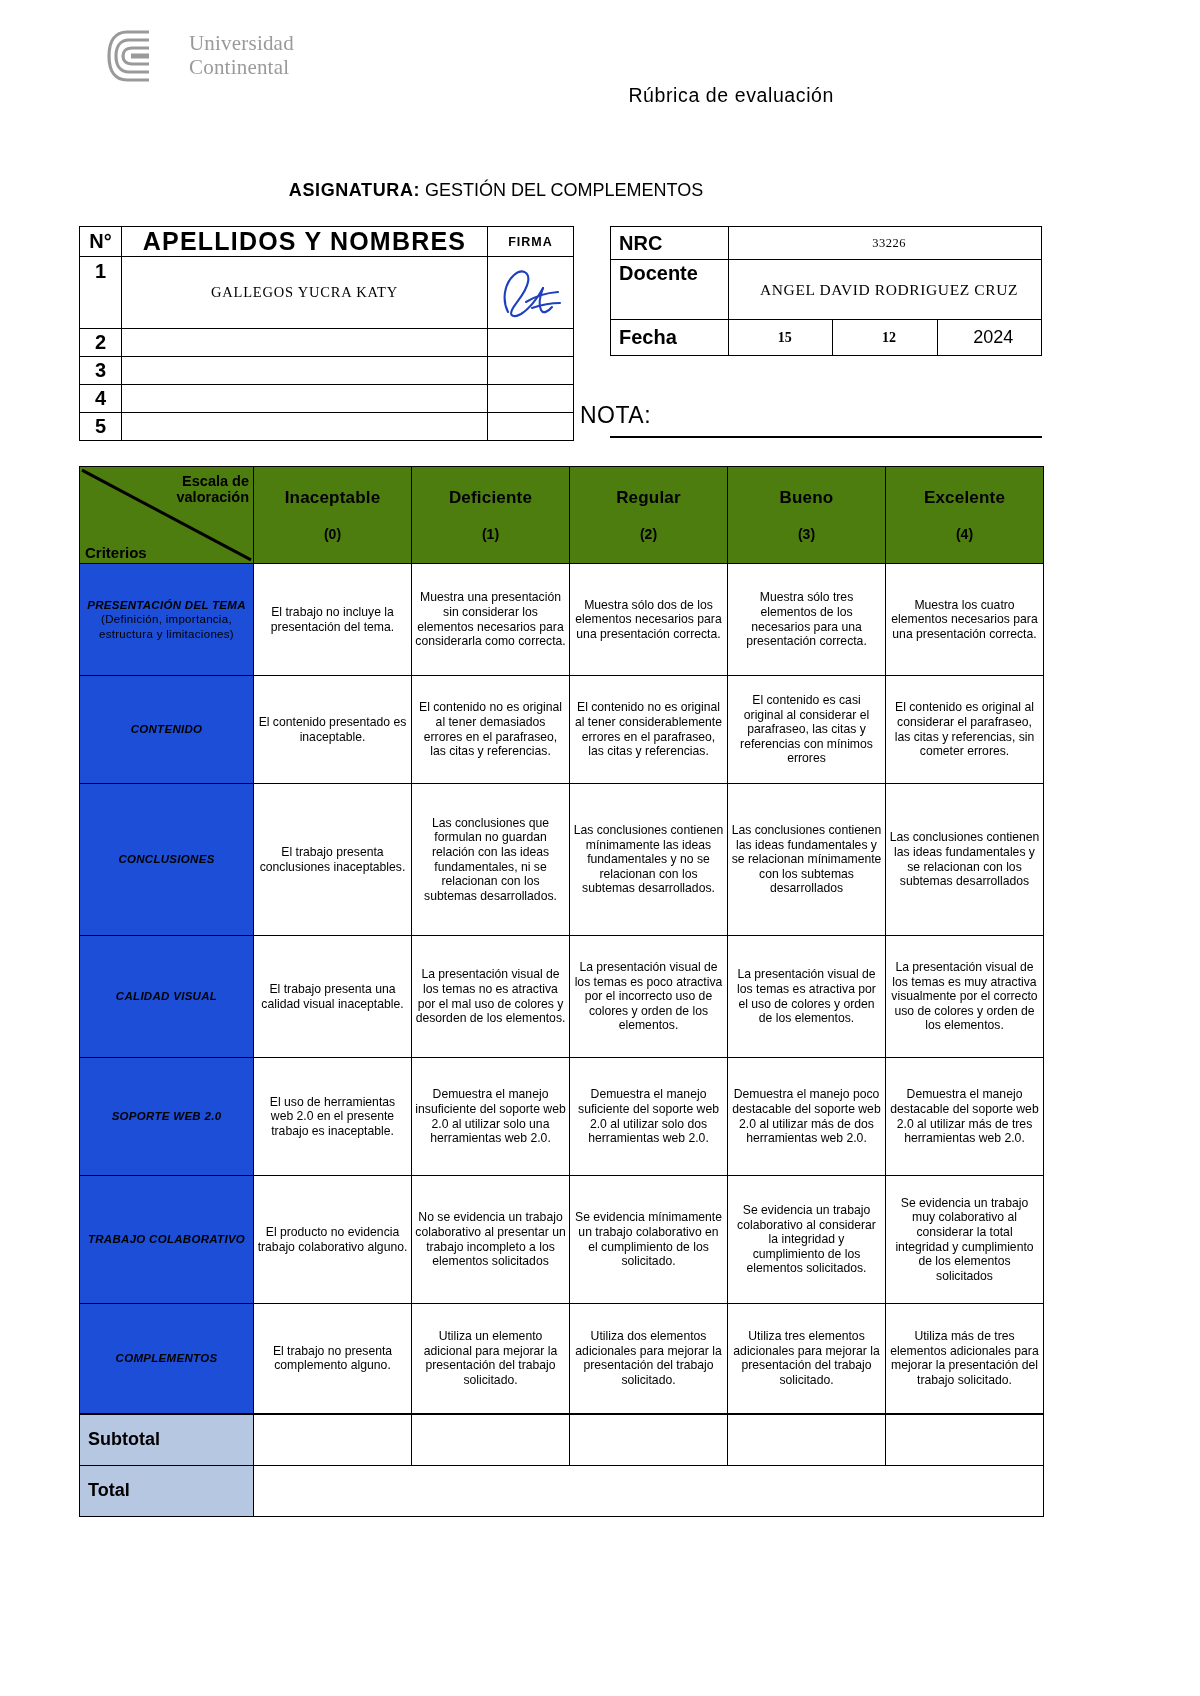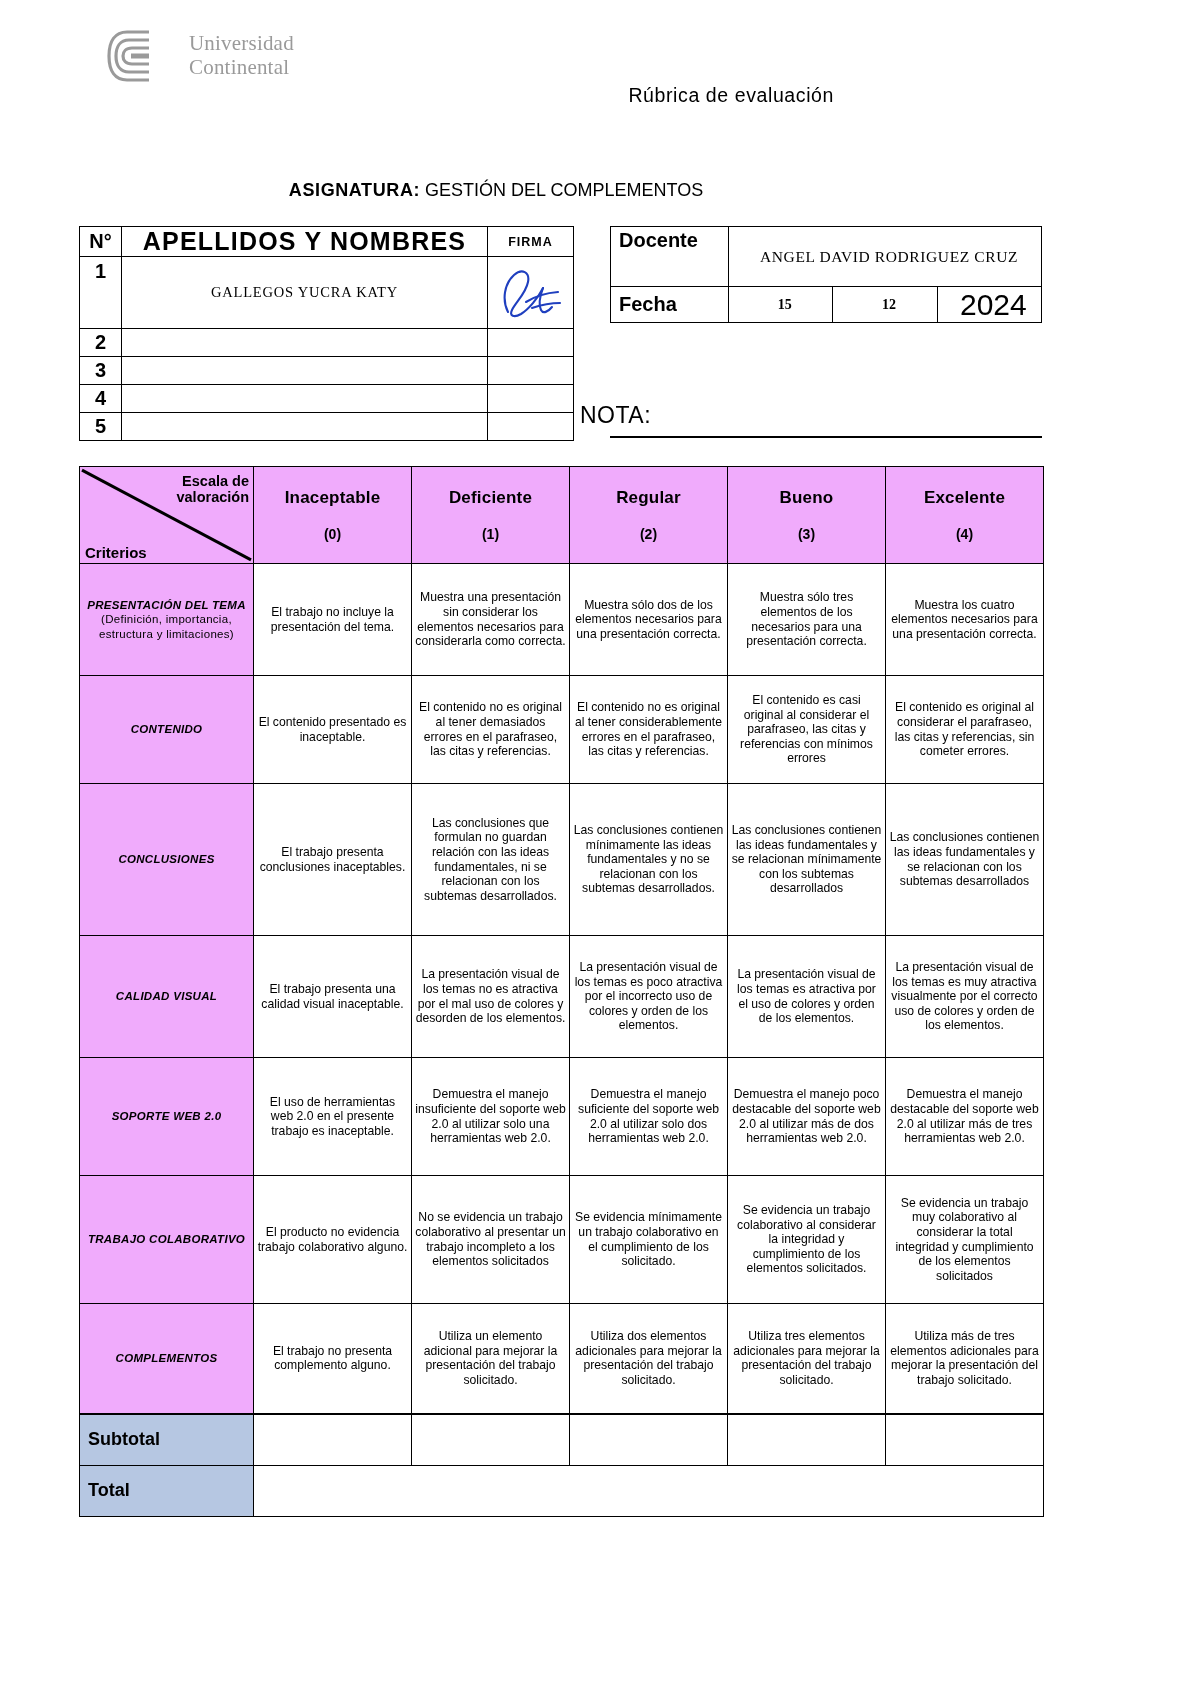--- a/index.html
+++ b/index.html
@@ -130,21 +130,21 @@
     text-align: center;
     padding: 0;
     font-family: "Liberation Serif", serif;
     font-size: 14px;
     font-weight: bold;
   }
   .fecha-year {
     text-align: center;
     padding: 0;
     font-family: "Liberation Sans", sans-serif;
-    font-size: 30px;
+    font-size: 18px;
   }
 
   
   .nota {
     position: absolute;
     left: 580px;
     top: 402px;
     font-size: 23px;
     font-weight: 400;
     letter-spacing: 0.5px;
@@ -170,21 +170,21 @@
   .rubric td {
     border: 1.2px solid #000;
     padding: 2px 3px;
     vertical-align: middle;
     text-align: center;
   }
   .col-crit { width: 174px; }
   .col-lvl  { width: 158px; }
 
   .hdr {
-    background: #f0abfc;
+    background: #4d7c0f;
     height: 92px;
     position: relative;
   }
   .hdr-corner {
     position: relative;
     padding: 0 !important;
     overflow: hidden;
   }
   .corner-inner {
     position: relative;
@@ -219,21 +219,21 @@
     font-weight: bold;
     letter-spacing: 0.2px;
   }
   .lvl-score {
     font-size: 14px;
     font-weight: bold;
     margin-top: 18px;
   }
 
   .crit-cell {
-    background: #f0abfc;
+    background: #1d4ed8;
     font-size: 11.5px;
     font-style: italic;
     font-weight: 600;
     line-height: 1.22;
     letter-spacing: 0.3px;
   }
   .crit-cell .sub {
     font-style: normal;
     font-weight: 400;
   }
@@ -334,20 +334,24 @@
   </table>
 
   <table class="info-table">
     <colgroup>
         <col style="width:118px">
         <col>
         <col>
         <col>
       </colgroup>
     <tbody>
+      <tr class="row-nrc">
+        <td class="info-label">NRC</td>
+        <td class="info-val nrc-val" colspan="3">33226</td>
+      </tr>
       <tr class="row-doc">
         <td class="info-label" style="vertical-align:top;padding-top:2px;">Docente</td>
         <td class="info-val doc-val" colspan="3">ANGEL DAVID RODRIGUEZ CRUZ</td>
       </tr>
       <tr class="row-fecha">
         <td class="info-label">Fecha</td>
         <td class="fecha-cell">15</td>
         <td class="fecha-cell">12</td>
         <td class="fecha-year">2024</td>
       </tr>

